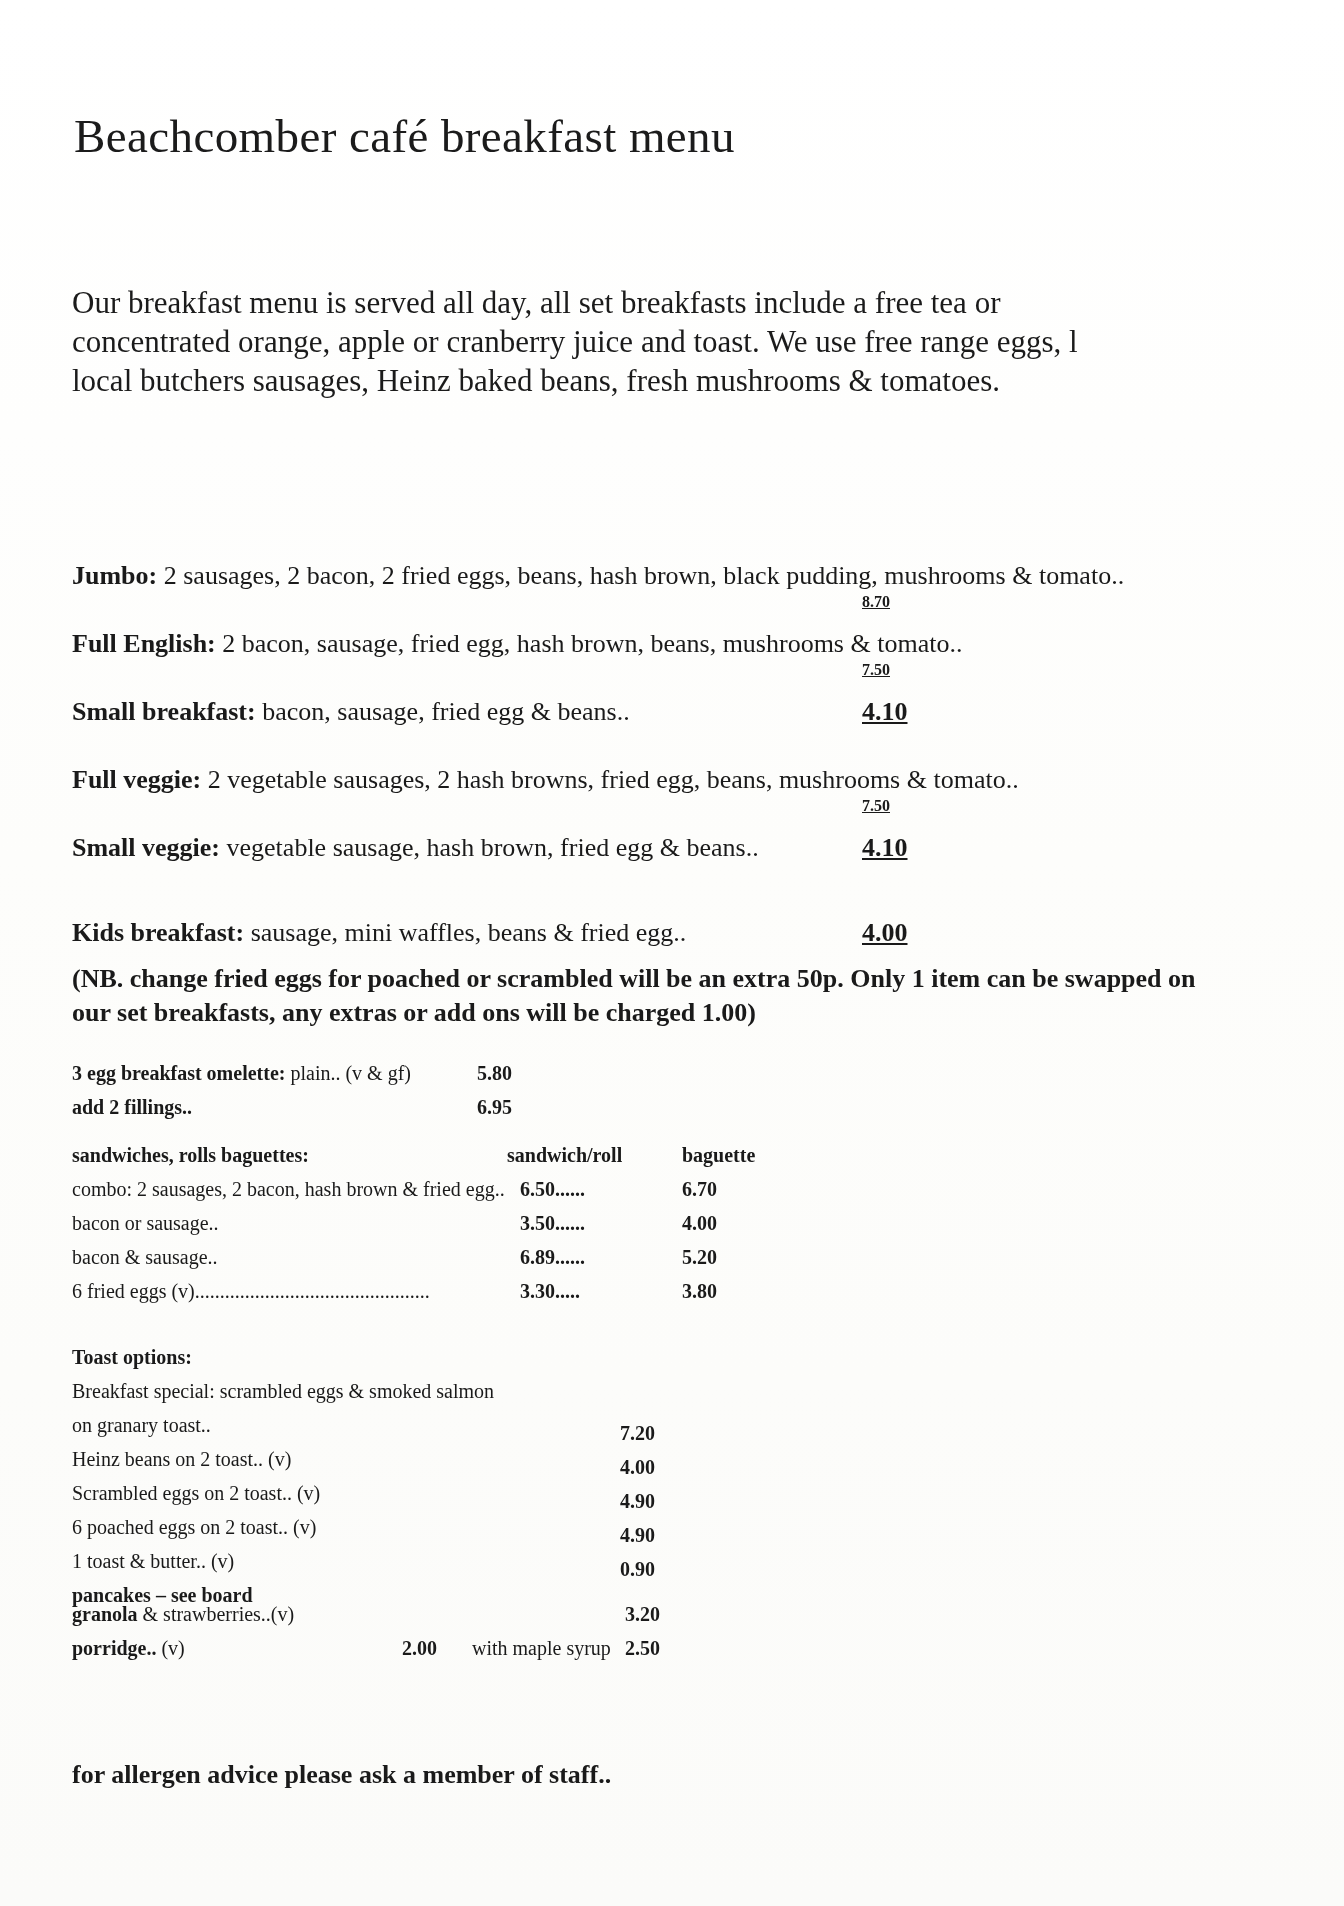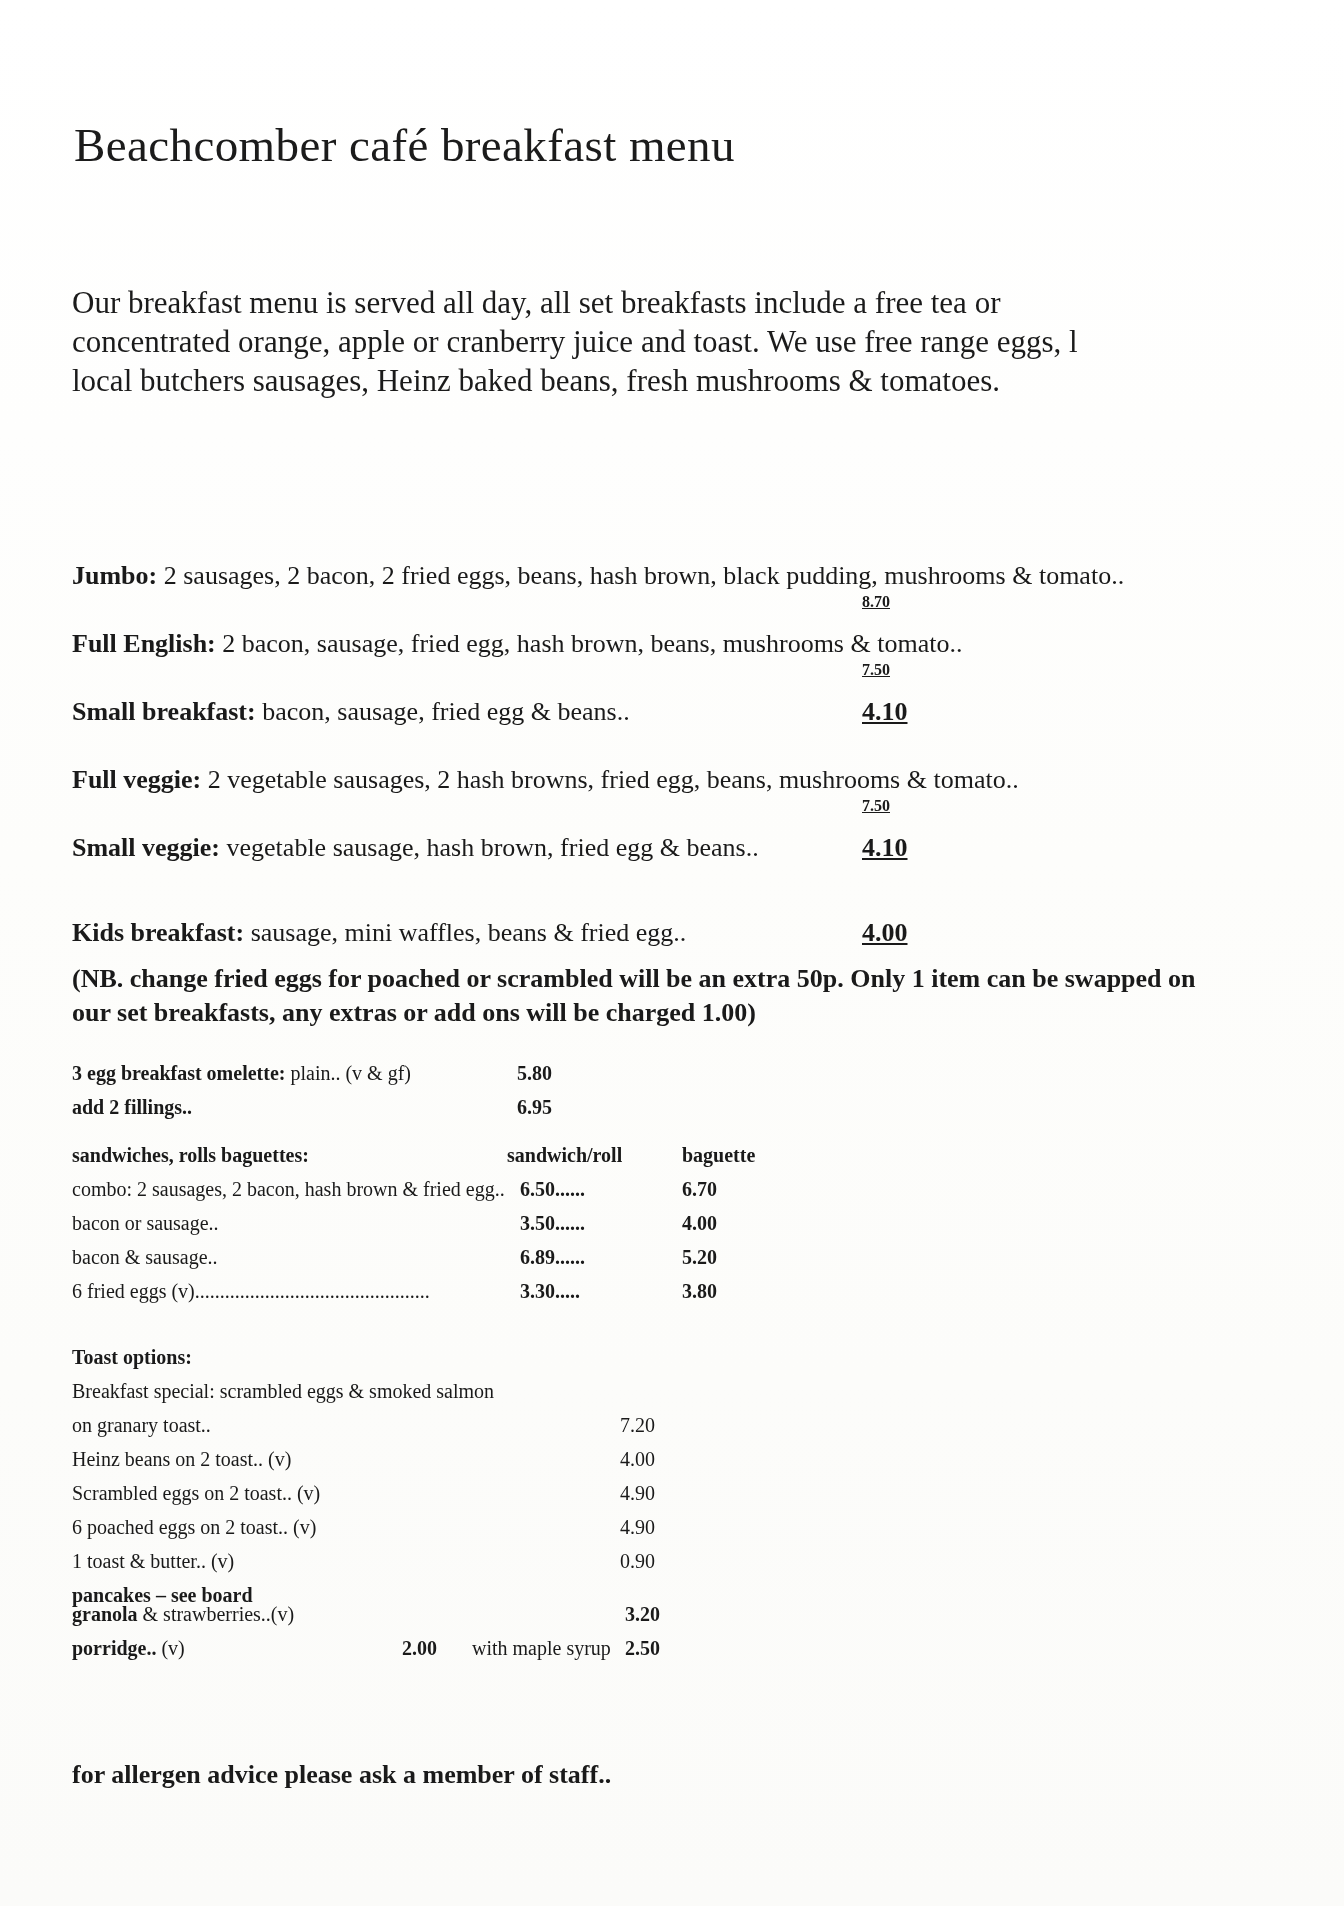--- a/index.html
+++ b/index.html
@@ -28,21 +28,21 @@
   }
   .content {
     position: relative;
     padding: 0;
   }
 
   
   .title {
     position: absolute;
     left: 74px;
-    top: 118px;
+    top: 109px;
     font-size: 47px;
     letter-spacing: 0.4px;
     font-weight: 400;
     white-space: nowrap;
     color: #1b1b1b;
   }
 
   
   .intro {
     position: absolute;
@@ -82,33 +82,33 @@
     top: 962px;
     width: 1300px;
     font-size: 26px;
     line-height: 34px;
     font-weight: bold;
   }
   #nb-note .ln { display: block; white-space: nowrap; }
 
   
   #omelette { top: 1056px; width: 700px; font-size: 26px; line-height: 34px; }
-  #omelette .op { position: absolute; left: 405px; font-weight: bold; margin-left: 40px; }
+  #omelette .op { position: absolute; left: 405px; font-weight: bold; }
 
   
   #sandwiches { top: 1138px; width: 900px; font-size: 26px; line-height: 35px; }
   #sandwiches .hdr1 { position: absolute; left: 435px; font-weight: bold; }
   #sandwiches .hdr2 { position: absolute; left: 610px; font-weight: bold; }
   #sandwiches .dots { letter-spacing: 0px; }
   #sandwiches .lead { position: absolute; left: 448px; font-weight: bold; }
   #sandwiches .lead2 { position: absolute; left: 610px; font-weight: bold; }
 
   
   #toast { top: 1340px; width: 900px; font-size: 26px; line-height: 34px; }
-  #toast .tp { position: absolute; left: 548px; font-weight: normal; }
+  #toast .tp { position: absolute; left: 548px; font-weight: bold; margin-top: 8px; }
 
   
   #cereals { top: 1597px; width: 900px; font-size: 26px; line-height: 34px; }
   #cereals .cp { position: absolute; left: 553px; font-weight: bold; }
   #cereals .pp1 { position: absolute; left: 330px; font-weight: bold; }
   #cereals .pmid { position: absolute; left: 400px; font-weight: normal; }
   #cereals .pp2 { position: absolute; left: 553px; font-weight: bold; }
 
   
   #allergen {

